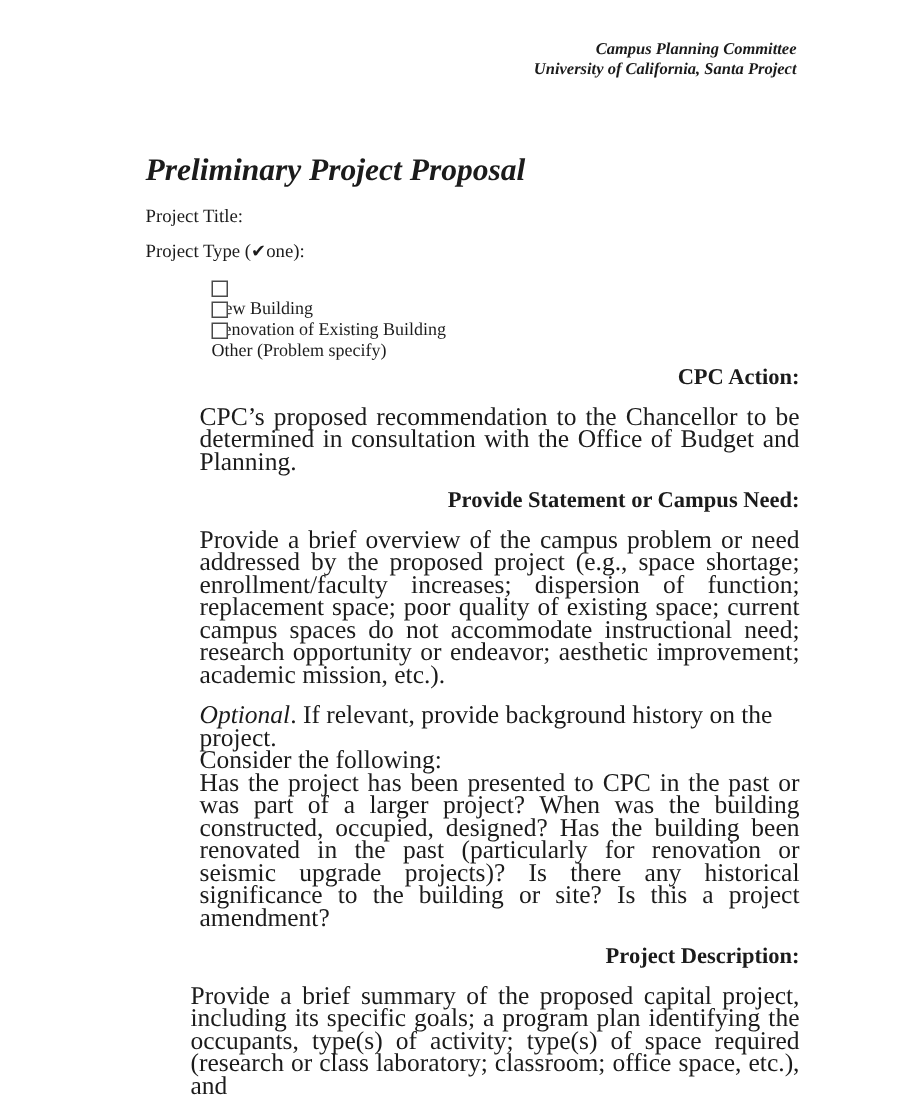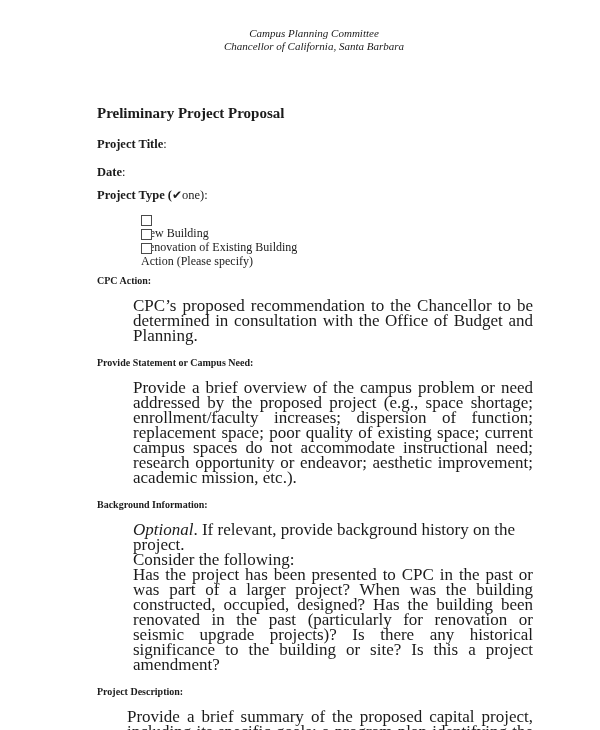--- a/index.html
+++ b/index.html
@@ -8,39 +8,41 @@
     width: 600px;
     height: 730px;
     box-sizing: border-box;
     background: #ffffff;
     color: #1b1b1b;
     font-family: "Liberation Serif", serif;
     padding: 27px 67px 0 97px;
     overflow: hidden;
   }
   .letterhead {
-    text-align: center;
+    text-align: right;
     font-style: italic;
     font-size: 11px;
     line-height: 13px;
     margin-right: 2px;
+    font-weight: bold;
   }
   .doc-title {
     margin: 52px 0 0 0;
-    font-size: 15px;
+    font-size: 21px;
     line-height: 17px;
     font-weight: bold;
+    font-style: italic;
   }
   .field {
     margin-top: 12px;
     font-size: 12.5px;
     line-height: 16px;
   }
   .field:first-child { margin-top: 14px; }
-  .bold { font-weight: bold; }
+  .bold { font-weight: normal; }
   .regular { font-weight: normal; }
   .project-type { margin-top: 7px; }
   .check {
     font-family: "Liberation Serif", "DejaVu Sans", serif;
     font-size: 12px;
   }
   .checkbox-list { margin-top: 12px; margin-bottom: 16px; }
   .checkbox-row {
     display: flex;
     align-items: flex-start;
@@ -54,91 +56,90 @@
     flex: 0 0 auto;
     width: 9px;
     height: 9px;
     border: 1px solid #4a4a4a;
     background: #ffffff;
     margin-right: 16px;
     display: inline-block;
   }
   .section { margin-top: 12px; }
   .section-heading {
-    font-size: 10px;
+    font-size: 15px;
     line-height: 15px;
     font-weight: bold;
+    text-align: right;
   }
   .para {
     margin: 10px 0 0 36px;
     font-size: 17px;
     line-height: 15px;
     text-align: justify;
   }
   .para + .para { margin-top: 0; }
   .para.no-justify { text-align: left; }
   .para.justify-last { text-align-last: justify; margin-left: 30px; }
   .italic { font-style: italic; text-align: center; }
 </style>
 </head>
 <body>
 
 <div class="page">
 
   <div class="letterhead">
     <div>Campus Planning Committee</div>
-    <div>Chancellor of California, Santa Barbara</div>
+    <div>University of California, Santa Project</div>
   </div>
 
   <div class="doc-title">Preliminary Project Proposal</div>
 
   <div>
   <div class="field"><span class="bold">Project Title</span><span class="regular">:</span></div>
 
-  <div class="field"><span class="bold">Date</span><span class="regular">:</span></div>
 
 </div>
 
   <div class="field project-type"><span class="bold">Project Type (</span><span class="check">✔</span><span class="regular">one):</span></div>
 
   <div class="checkbox-list">
   <div class="checkbox-row">
     <span class="checkbox-box"></span>
         <span>New Building</span>
   </div>
 
   <div class="checkbox-row">
     <span class="checkbox-box"></span>
         <span>Renovation of Existing Building</span>
   </div>
 
 
   <div class="checkbox-row">
     <span class="checkbox-box"></span>
-        <span>Action (Please specify)</span>
+        <span>Other (Problem specify)</span>
   </div>
 </div>
 
   <div>
   <div class="section">
     <div class="section-heading">CPC Action:</div>
     <div>
           <div class="para"><span>CPC’s proposed recommendation to the Chancellor to be determined in consultation with the Office of Budget and Planning.</span></div>
         </div>
   </div>
 
   <div class="section">
     <div class="section-heading">Provide Statement or Campus Need:</div>
     <div>
           <div class="para"><span>Provide a brief overview of the campus problem or need addressed by the proposed project (e.g., space shortage; enrollment/faculty increases; dispersion of function; replacement space; poor quality of existing space; current campus spaces do not accommodate instructional need; research opportunity or endeavor; aesthetic improvement; academic mission, etc.).</span></div>
         </div>
   </div>
 
   <div class="section">
-    <div class="section-heading">Background Information:</div>
     <div>
           <div class="para no-justify"><span class="italic">Optional</span><span>. If relevant, provide background history on the project.</span></div>
           <div class="para no-justify"><span>Consider the following:</span></div>
           <div class="para"><span>Has the project has been presented to CPC in the past or was part of a larger project? When was the building constructed, occupied, designed? Has the building been renovated in the past (particularly for renovation or seismic upgrade projects)? Is there any historical significance to the building or site? Is this a project amendment?</span></div>
         </div>
   </div>
 
   <div class="section">
     <div class="section-heading">Project Description:</div>
     <div>

